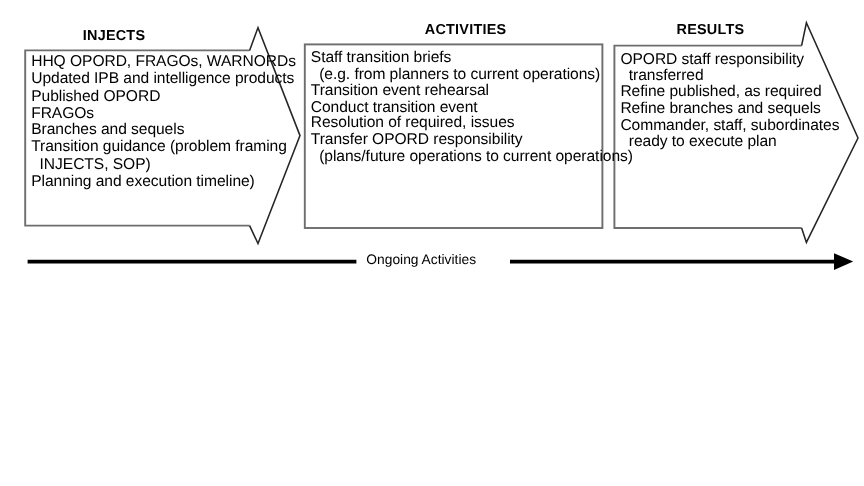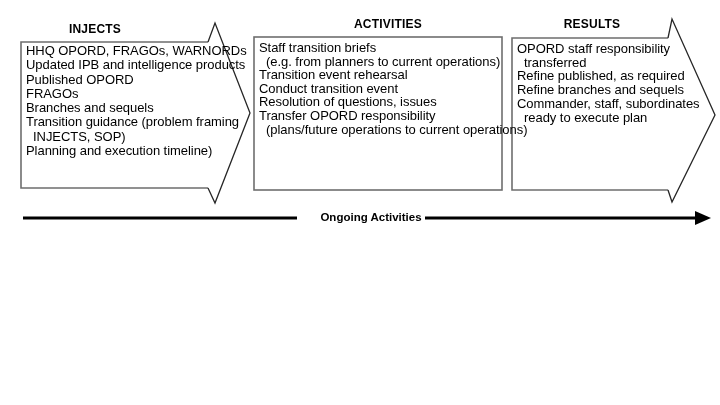--- a/index.html
+++ b/index.html
@@ -39,25 +39,24 @@
     letter-spacing:-0.05px;
   }
   .tb-injects{left:26px;top:44px;width:186px;line-height:14.3px;}
   .tb-activities{left:259px;top:41px;width:243px;line-height:13.6px;}
   .tb-results{left:517px;top:42px;width:152px;line-height:13.7px;}
   .line{white-space:nowrap;}
   .line.bold{font-weight:normal;}
   .line.indent{padding-left:7px;}
   .ongoing-label{
     position:absolute;
-    left:371px;top:211px;
+    left:351px;top:211px;
     transform:translateX(-50%);
     font-size:11.5px;
     white-space:nowrap;
-    font-weight:bold;
   }
 </style>
 </head>
 <body>
 
 <div class="canvas">
 
   <svg class="shapes" viewBox="0 0 720 405" aria-hidden="true">
 
     <polyline class="box-stroke" points="208,42 21,42 21,188 208,188"></polyline>
@@ -85,21 +84,21 @@
       <div class="line">Branches and sequels</div>
       <div class="line">Transition guidance (problem framing</div>
       <div class="line indent">INJECTS, SOP)</div>
       <div class="line">Planning and execution timeline)</div>
     </div>
   <div class="textblock tb-activities">
       <div class="line">Staff transition briefs</div>
       <div class="line indent">(e.g. from planners to current operations)</div>
       <div class="line">Transition event rehearsal</div>
       <div class="line bold">Conduct transition event</div>
-      <div class="line">Resolution of questions, issues</div>
+      <div class="line">Resolution of required, issues</div>
       <div class="line">Transfer OPORD responsibility</div>
       <div class="line indent">(plans/future operations to current operations)</div>
     </div>
   <div class="textblock tb-results">
       <div class="line bold">OPORD staff responsibility</div>
       <div class="line bold indent">transferred</div>
       <div class="line bold">Refine published, as required</div>
       <div class="line bold">Refine branches and sequels</div>
       <div class="line bold">Commander, staff, subordinates</div>
       <div class="line bold indent">ready to execute plan</div>

